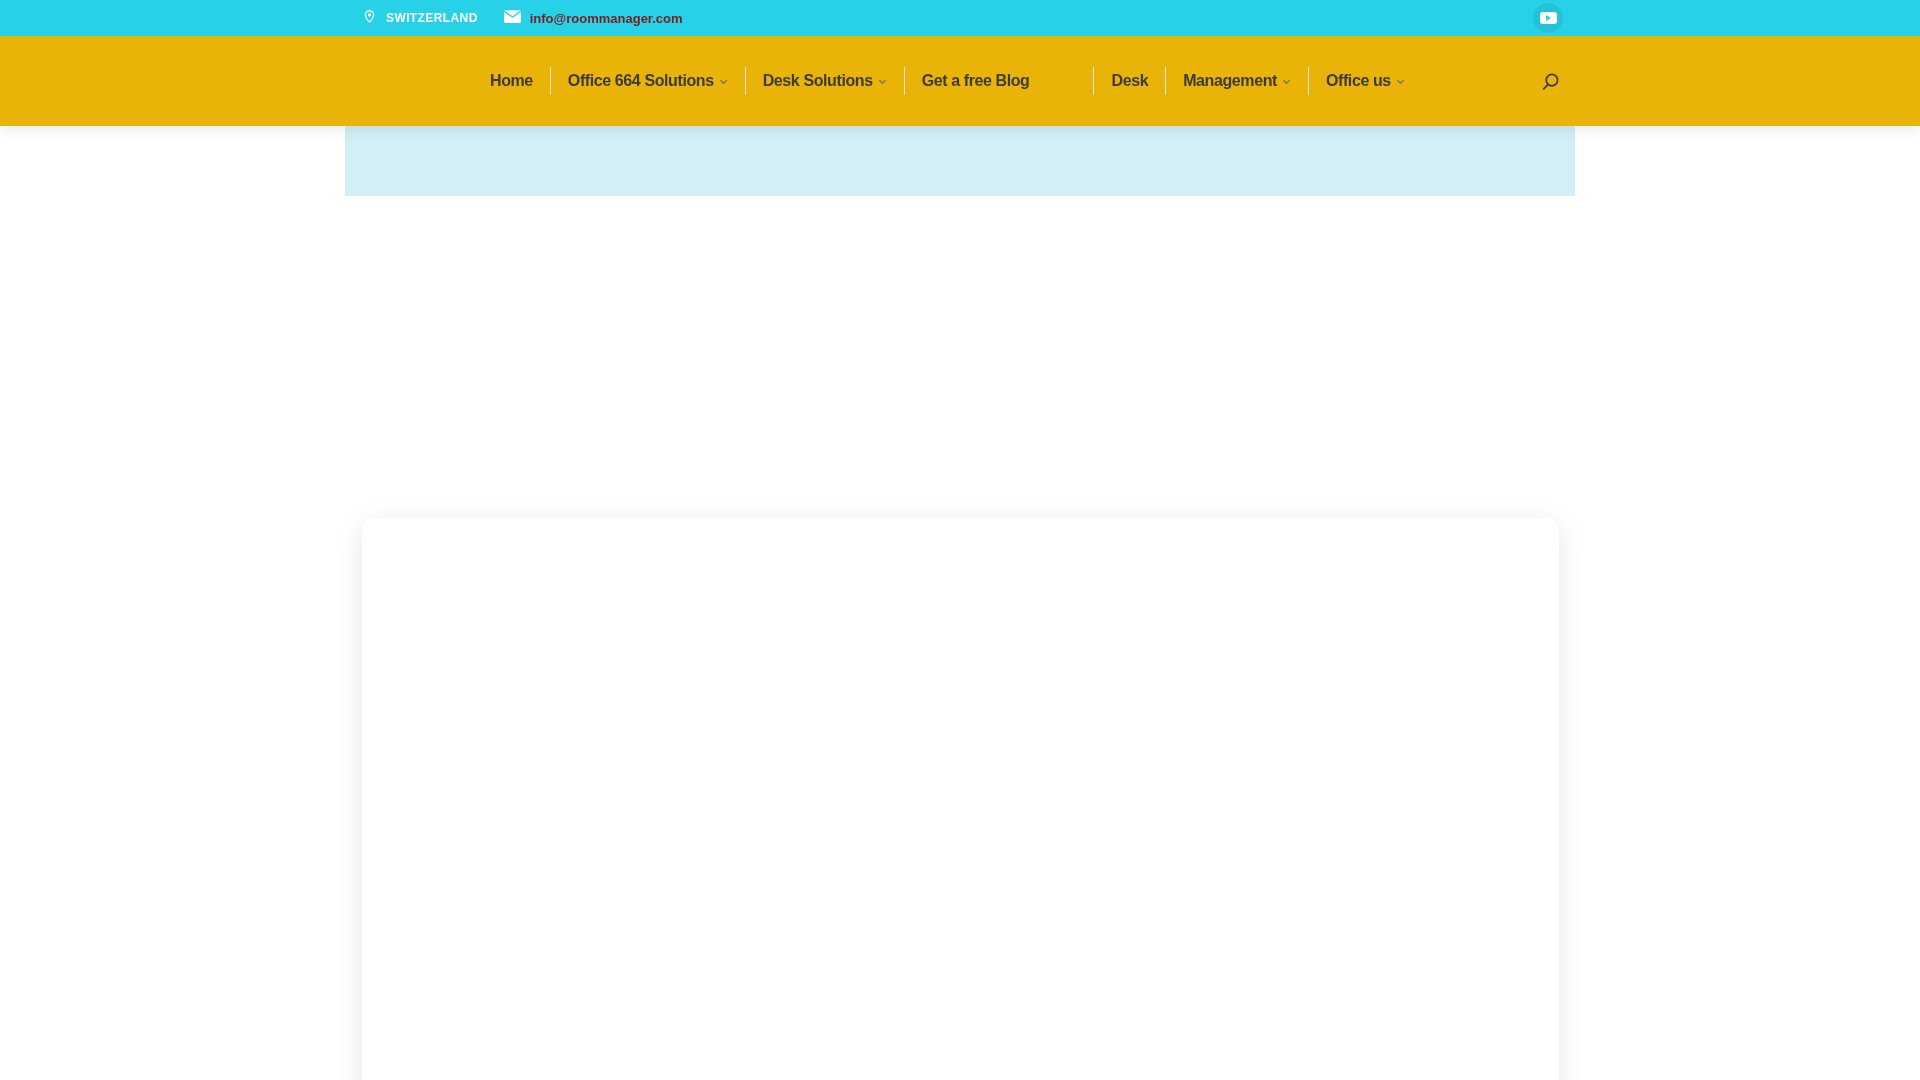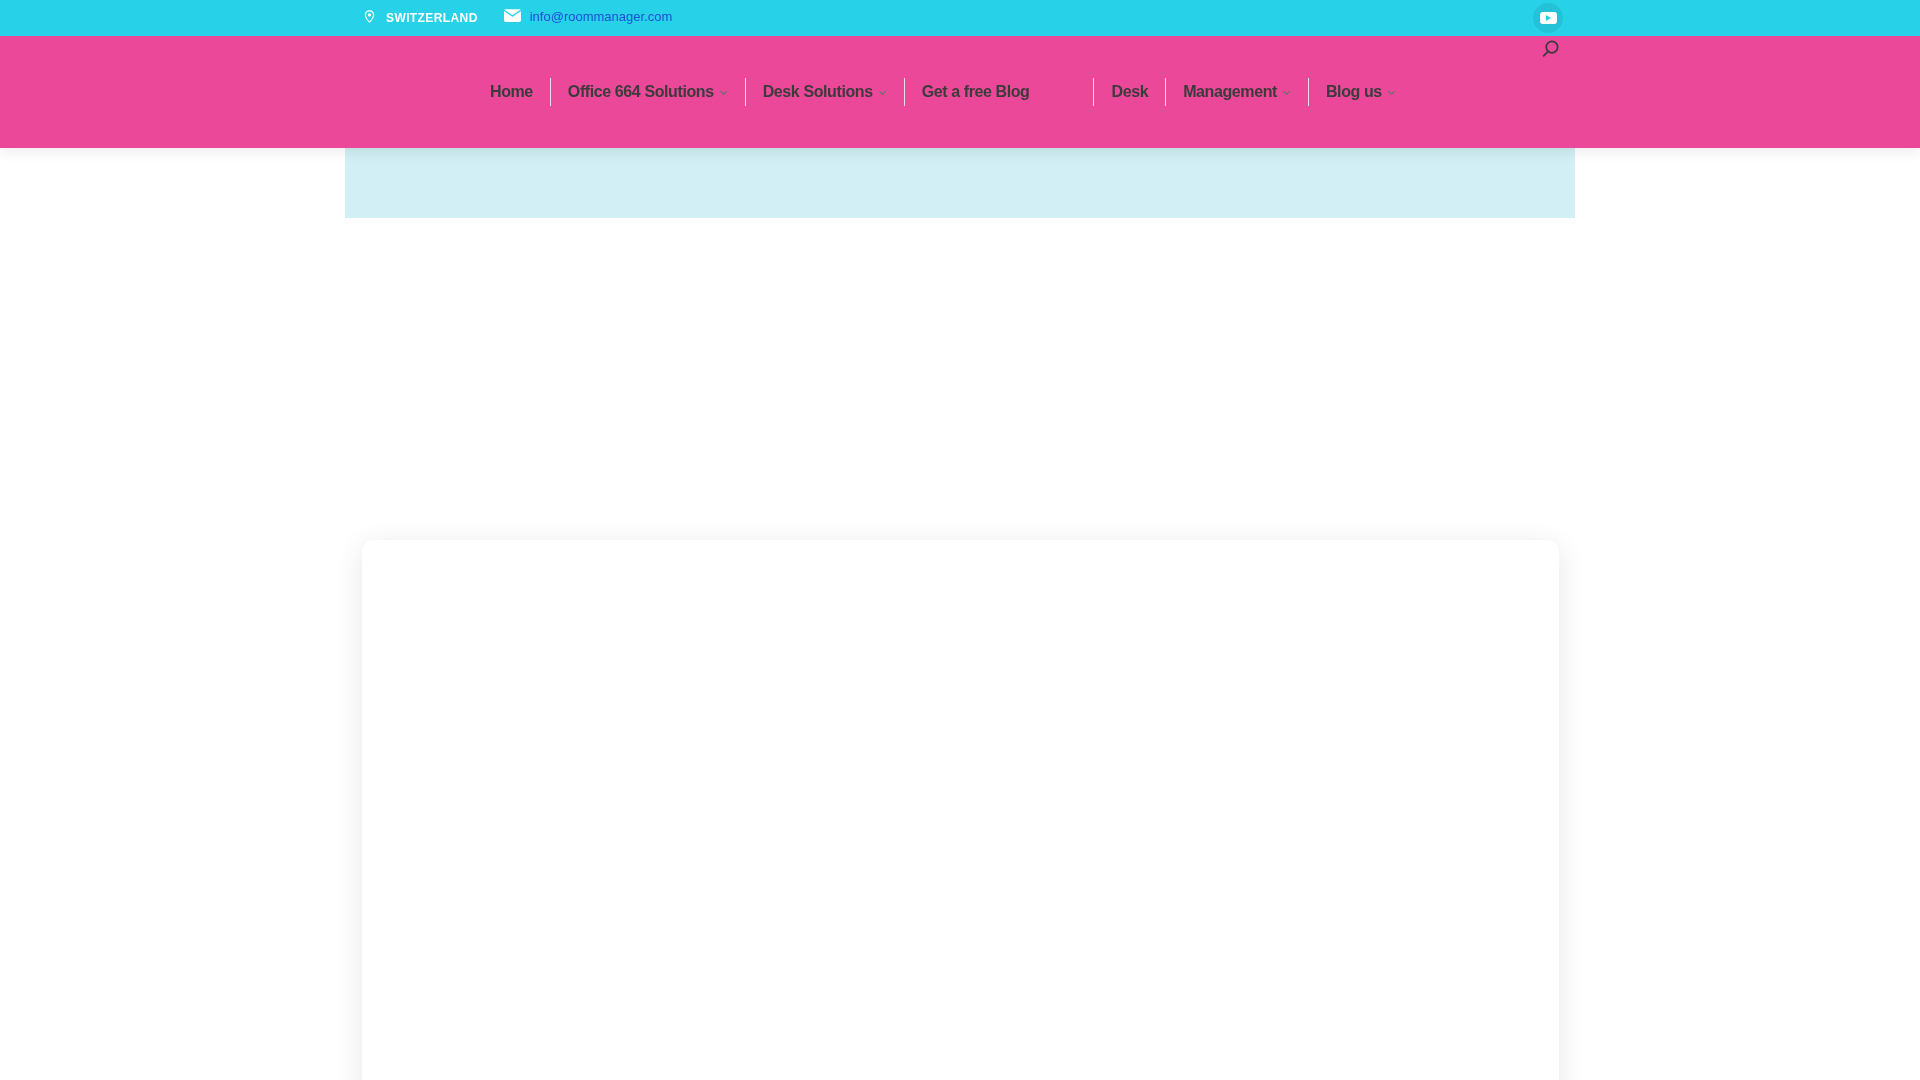--- a/index.html
+++ b/index.html
@@ -15,40 +15,40 @@
     height: 36px;
     background: #27D2E8;
     display: flex;
     align-items: center;
     position: relative;
     z-index: 20;
   }
   .topbar-left {
     margin-left: 362px;
     display: flex;
-    align-items: flex-start;
+    align-items: center;
     gap: 26px;
   }
   .topbar-item {
     display: flex;
     align-items: center;
     gap: 9px;
     color: #ffffff;
     cursor: pointer;
   }
   .topbar-location-label {
     font-size: 12px;
     font-weight: 700;
     letter-spacing: 0.4px;
     color: #ffffff;
   }
   .topbar-email-label {
     font-size: 13px;
-    font-weight: 400;
-    color: #1d4ed8;
+    font-weight: 700;
+    color: #7f1d1d;
   }
   .topbar-right {
     margin-left: auto;
     margin-right: 357px;
   }
   .yt-circle {
     width: 30px; height: 30px;
     border-radius: 50%;
     background: rgba(0, 60, 70, 0.10);
     display: flex;
@@ -67,27 +67,27 @@
   .yt-tri {
     width: 0; height: 0;
     border-left: 5px solid #27D2E8;
     border-top: 3.5px solid transparent;
     border-bottom: 3.5px solid transparent;
     margin-left: 1px;
   }
 
   
   .header {
-    height: 112px;
-    background: #ec4899;
+    height: 90px;
+    background: #eab308;
     position: relative;
     z-index: 10;
     box-shadow: 0 5px 12px rgba(0, 0, 0, 0.07);
     display: flex;
-    align-items: flex-start;
+    align-items: center;
     padding-left: 490px;
     padding-right: 358px;
   }
   .nav {
     display: flex;
     align-items: center;
     list-style: none;
     height: 100%;
     flex: 1 1 auto;
   }
@@ -218,21 +218,21 @@
     <li class="nav-item">
       <span class="nav-label">Management</span>
       <span class="chevron">
         <svg width="9" height="9" viewBox="0 0 10 10">
             <polyline points="1.5,3.5 5,7 8.5,3.5" fill="none" stroke="#6f6f6f" stroke-width="1.4"></polyline>
           </svg>
       </span>
     </li>
 
     <li class="nav-item">
-      <span class="nav-label">Blog us</span>
+      <span class="nav-label">Office us</span>
       <span class="chevron">
         <svg width="9" height="9" viewBox="0 0 10 10">
             <polyline points="1.5,3.5 5,7 8.5,3.5" fill="none" stroke="#6f6f6f" stroke-width="1.4"></polyline>
           </svg>
       </span>
     </li>
 
   </ul>
 
   <div class="search-btn">

